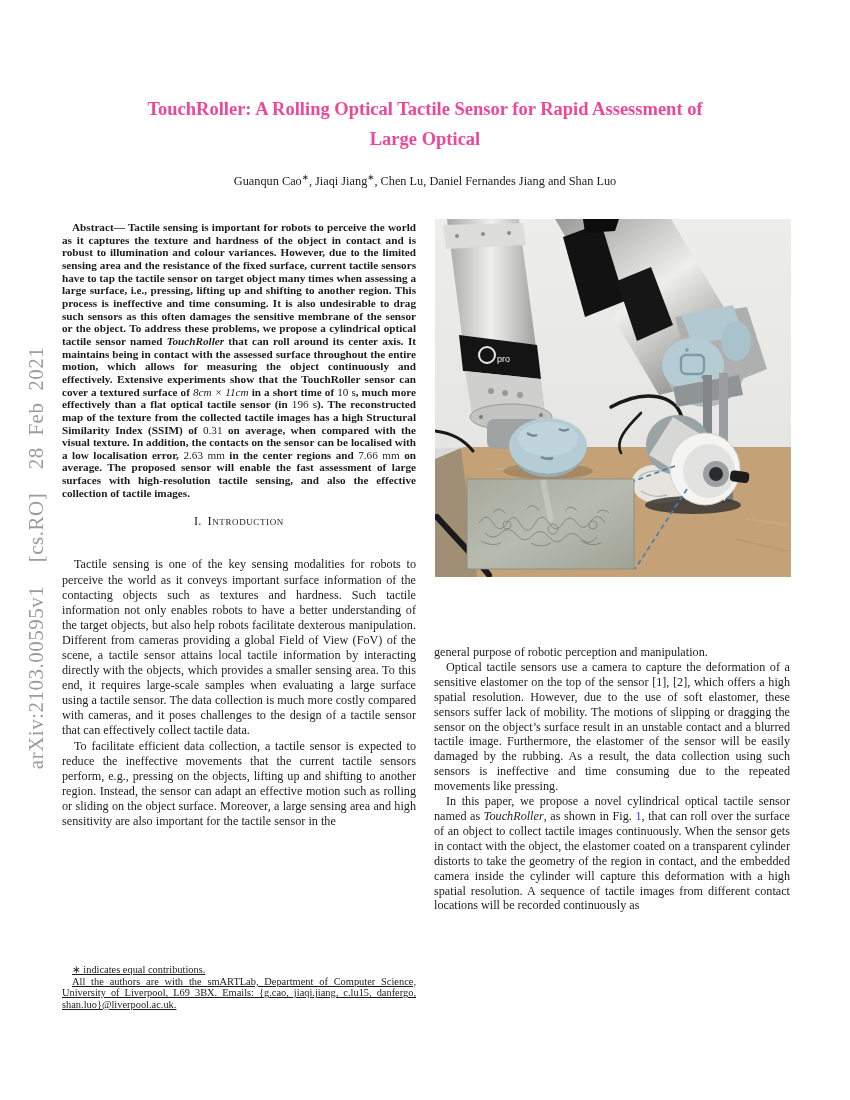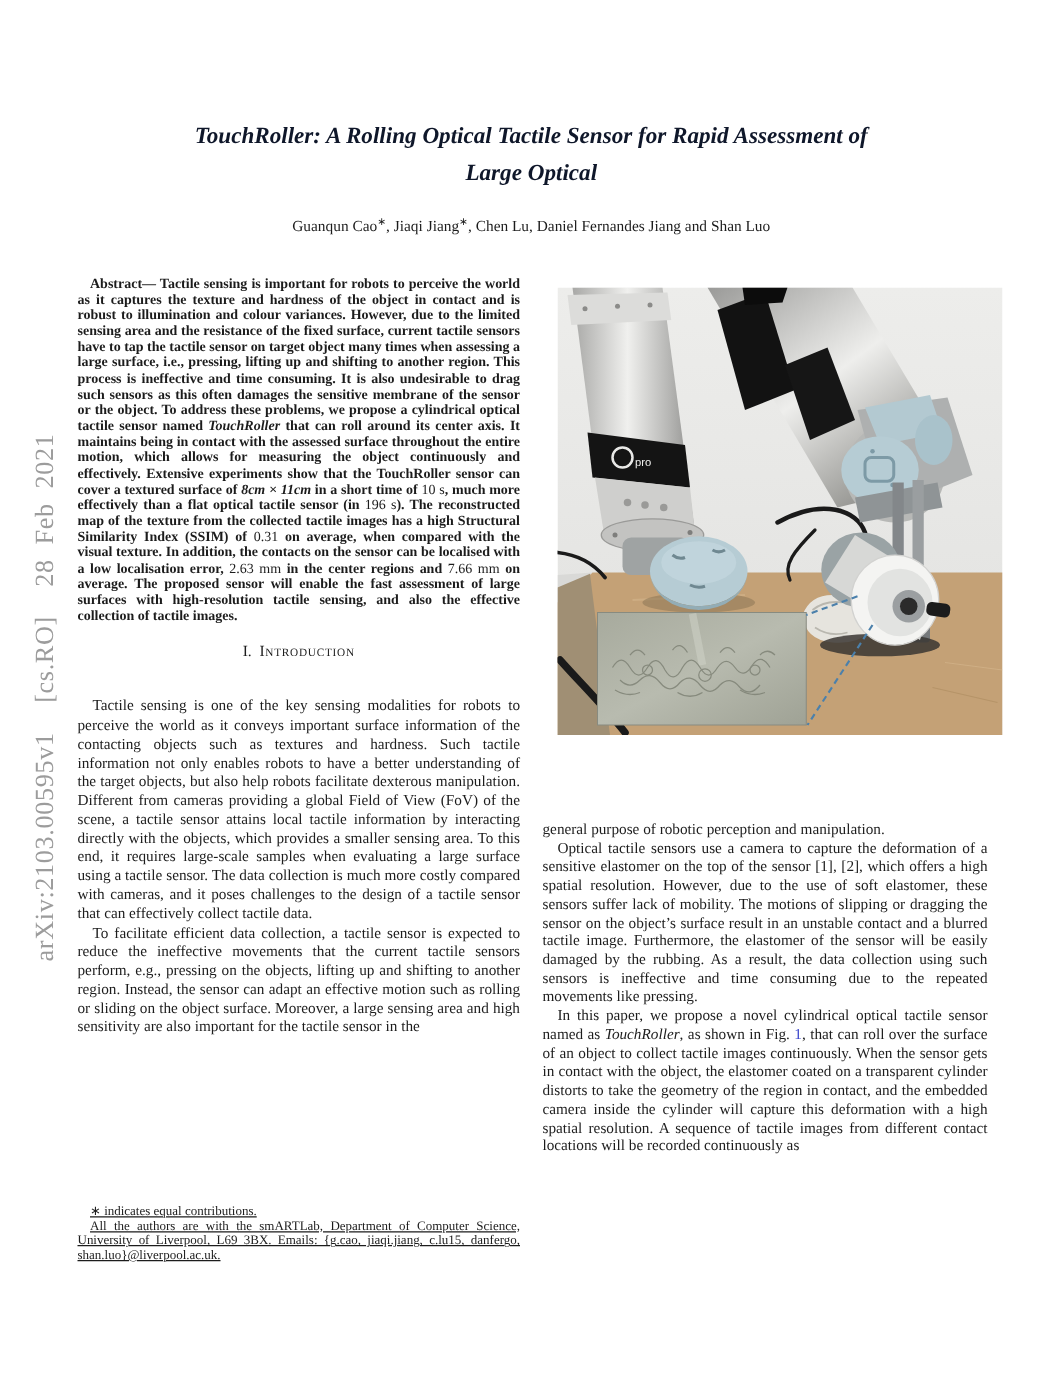--- a/index.html
+++ b/index.html
@@ -7,53 +7,53 @@
         font-family:"Liberation Serif", serif;color:#1c1c1c;}
 
   
   .watermark{position:absolute;left:36px;top:558px;width:0;height:0;}
   .watermark span{position:absolute;display:inline-block;white-space:pre;
     transform:translate(-50%,-50%) rotate(-90deg);
     font-size:21px;color:#9c9c9c;letter-spacing:.5px;word-spacing:6px;}
 
   
   .title{position:absolute;top:94px;left:0;right:0;text-align:center;
-    font-size:18.5px;font-weight:bold;line-height:30px;color:#0f172a;font-style:italic;}
+    font-size:18.5px;font-weight:bold;line-height:30px;color:#ec4899;}
   .authors{position:absolute;top:172px;left:0;right:0;text-align:center;font-size:12.3px;}
   .authors sup{font-size:8.5px;}
 
   
   .colL{position:absolute;left:62px;top:221px;width:354px;}
   .colR{position:absolute;left:434px;top:218px;width:356px;}
 
   p{margin:0;}
   .abstract{font-size:11.2px;line-height:12.65px;font-weight:700;text-align:justify;
     text-indent:10px;}
   .abstract .lead{}
   .bi{font-style:italic;}
-  .mi{font-weight:700;font-style:italic;margin-top:44px;}
+  .mi{font-weight:400;font-style:italic;margin-top:44px;}
   .mr{font-weight:400;}
 
   h2{margin:15px 0 28px 0;text-align:center;font-size:12.4px;font-weight:400;}
   h2 .sc{font-variant:small-caps;letter-spacing:.6px;}
 
   .body-p{font-size:12.2px;line-height:15.1px;text-align:justify;}
   .ind{text-indent:12px;}
   .it{font-style:italic;}
   a.figref{color:#3a45cc;text-decoration:none;cursor:pointer;}
 
   .caption{margin-top:12px;font-size:12.2px;line-height:15.2px;text-align:justify;}
   .colR-text{margin-top:68px;}
   .colR-text .body-p{line-height:14.9px;}
 
   .footnotes{position:absolute;left:62px;top:964px;width:354px;
     font-size:10.4px;line-height:11.7px;text-align:justify;text-decoration:underline;}
   .footnotes p{text-indent:10px;}
 
-  figure{margin:12px;}
+  figure{margin:1px;}
   svg{display:block;}
 </style>
 </head>
 <body>
 
 <div id="page">
 
   <div class="watermark">
     <span>arXiv:2103.00595v1  [cs.RO]  28 Feb 2021</span>
   </div>

